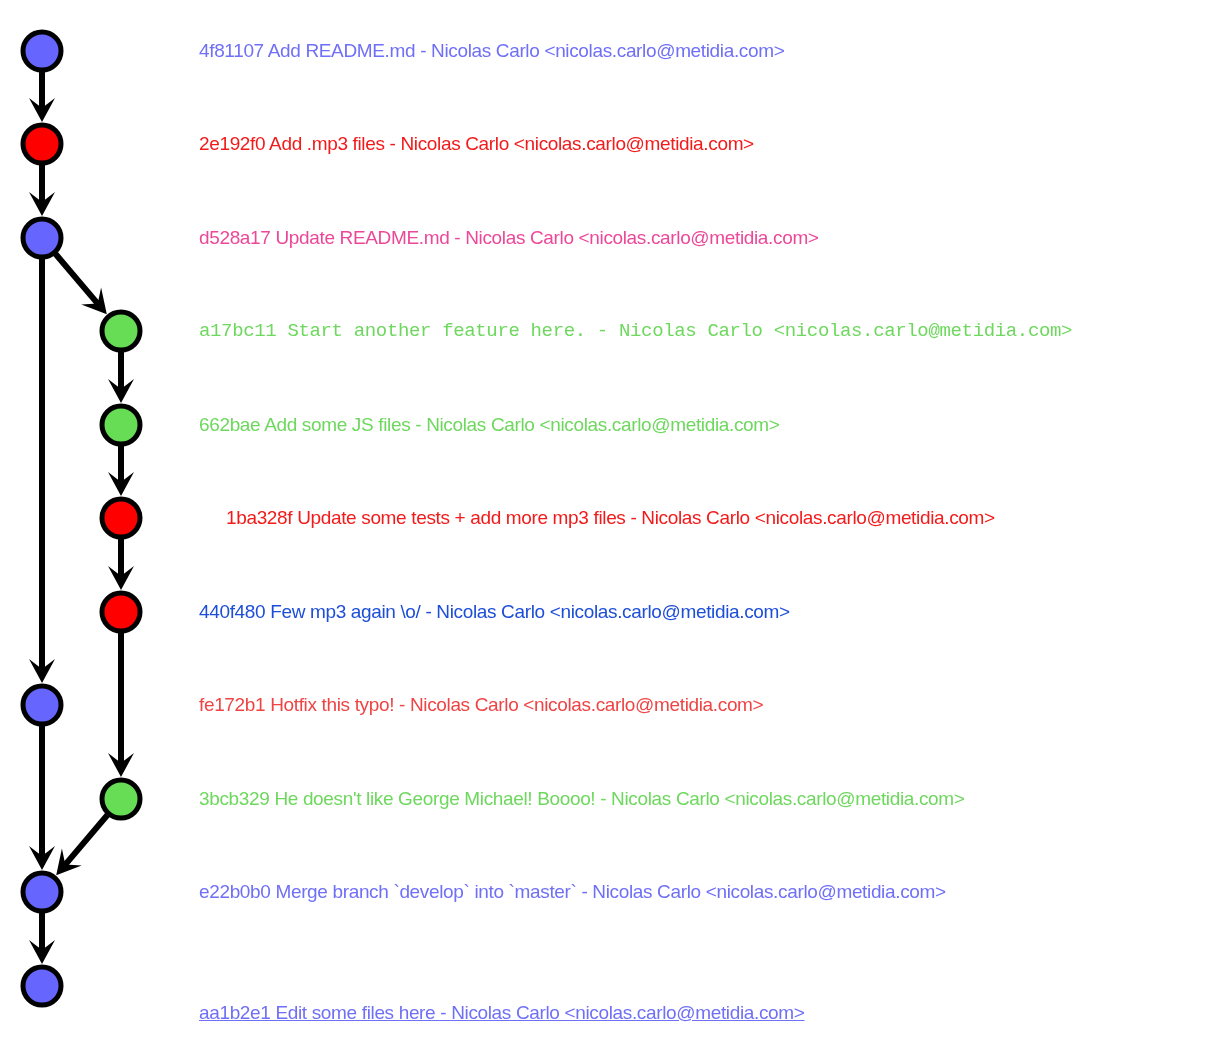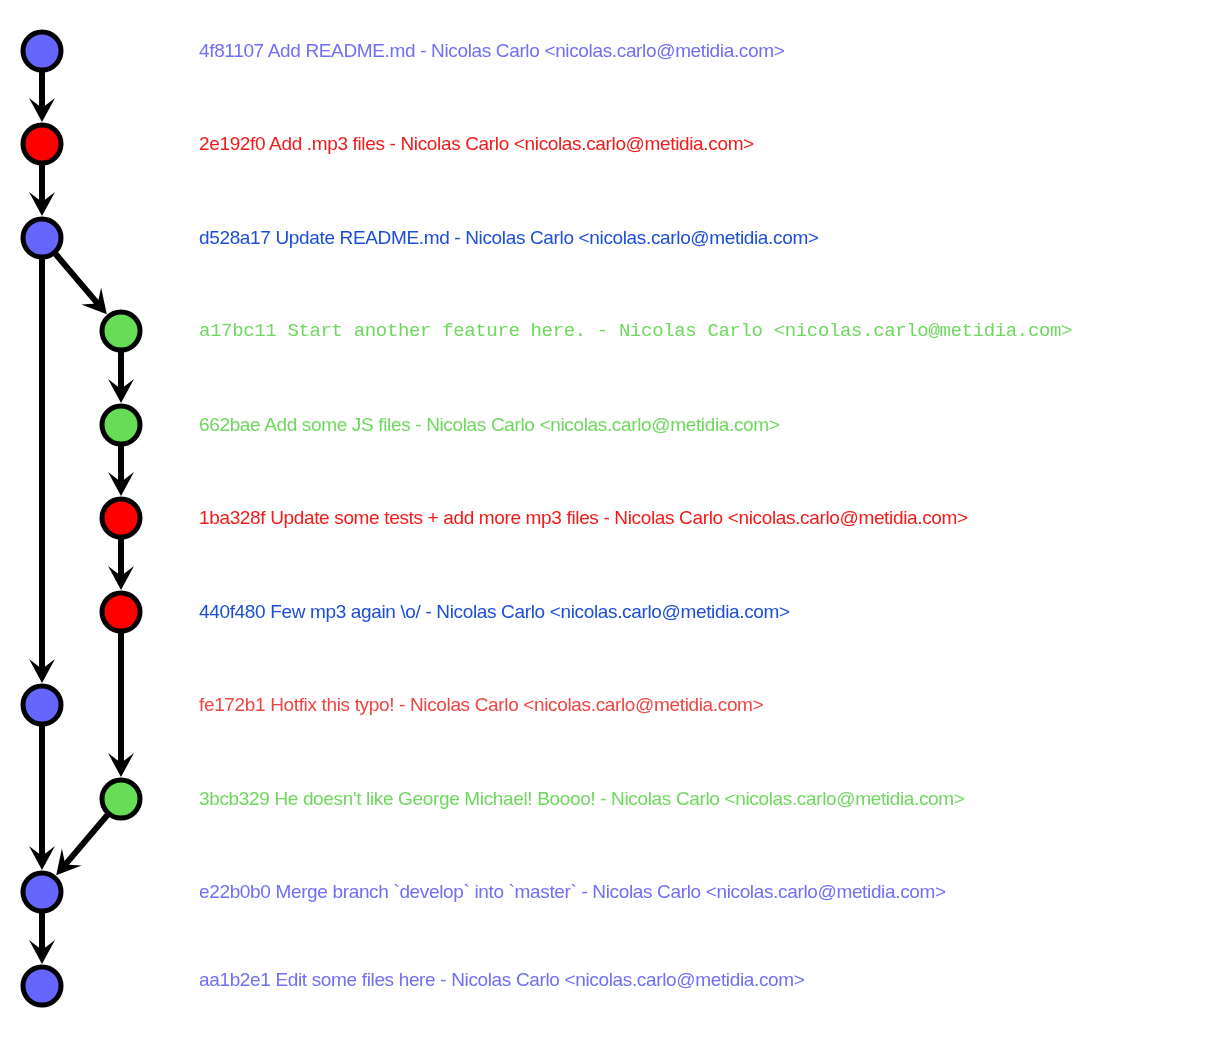--- a/index.html
+++ b/index.html
@@ -70,22 +70,22 @@
       <circle cx="42" cy="705" r="19" fill="#6666ff" stroke="#000000" stroke-width="5"></circle>
       <circle cx="121" cy="799" r="19" fill="#66dd55" stroke="#000000" stroke-width="5"></circle>
       <circle cx="42" cy="892" r="19" fill="#6666ff" stroke="#000000" stroke-width="5"></circle>
       <circle cx="42" cy="986" r="19" fill="#6666ff" stroke="#000000" stroke-width="5"></circle>
     </g>
 </svg>
 
 <div id="labels">
   <div class="commit-label" style="top: 51px; color: rgb(111, 111, 247);">4f81107 Add README.md - Nicolas Carlo &lt;nicolas.carlo@metidia.com&gt;</div>
   <div class="commit-label" style="top: 144px; color: rgb(242, 26, 26);">2e192f0 Add .mp3 files - Nicolas Carlo &lt;nicolas.carlo@metidia.com&gt;</div>
-  <div class="commit-label" style="top: 238px; color: #1d4ed8;">d528a17 Update README.md - Nicolas Carlo &lt;nicolas.carlo@metidia.com&gt;</div>
+  <div class="commit-label" style="top: 238px; color: #ec4899;">d528a17 Update README.md - Nicolas Carlo &lt;nicolas.carlo@metidia.com&gt;</div>
   <div class="commit-label" style="top: 331px; color: rgb(110, 216, 94); font-family: Liberation Mono, monospace;">a17bc11 Start another feature here. - Nicolas Carlo &lt;nicolas.carlo@metidia.com&gt;</div>
   <div class="commit-label" style="top: 425px; color: rgb(110, 216, 94);">662bae Add some JS files - Nicolas Carlo &lt;nicolas.carlo@metidia.com&gt;</div>
-  <div class="commit-label" style="top: 518px; color: rgb(242, 26, 26);">1ba328f Update some tests + add more mp3 files - Nicolas Carlo &lt;nicolas.carlo@metidia.com&gt;</div>
+  <div class="commit-label" style="top: 518px; color: rgb(242, 26, 26); margin-left: 27px;">1ba328f Update some tests + add more mp3 files - Nicolas Carlo &lt;nicolas.carlo@metidia.com&gt;</div>
   <div class="commit-label" style="top: 612px; color: #1d4ed8;">440f480 Few mp3 again \o/ - Nicolas Carlo &lt;nicolas.carlo@metidia.com&gt;</div>
   <div class="commit-label" style="top: 705px; color: #ef4444;">fe172b1 Hotfix this typo! - Nicolas Carlo &lt;nicolas.carlo@metidia.com&gt;</div>
   <div class="commit-label" style="top: 799px; color: rgb(110, 216, 94);">3bcb329 He doesn't like George Michael! Boooo! - Nicolas Carlo &lt;nicolas.carlo@metidia.com&gt;</div>
   <div class="commit-label" style="top: 892px; color: rgb(111, 111, 247); text-align: right;">e22b0b0 Merge branch `develop` into `master` - Nicolas Carlo &lt;nicolas.carlo@metidia.com&gt;</div>
-  <div class="commit-label" style="top: 980px; color: rgb(111, 111, 247);">aa1b2e1 Edit some files here - Nicolas Carlo &lt;nicolas.carlo@metidia.com&gt;</div>
+  <div class="commit-label" style="top: 1013px; color: rgb(111, 111, 247); text-decoration: underline;">aa1b2e1 Edit some files here - Nicolas Carlo &lt;nicolas.carlo@metidia.com&gt;</div>
 </div>
 
 </body></html>

